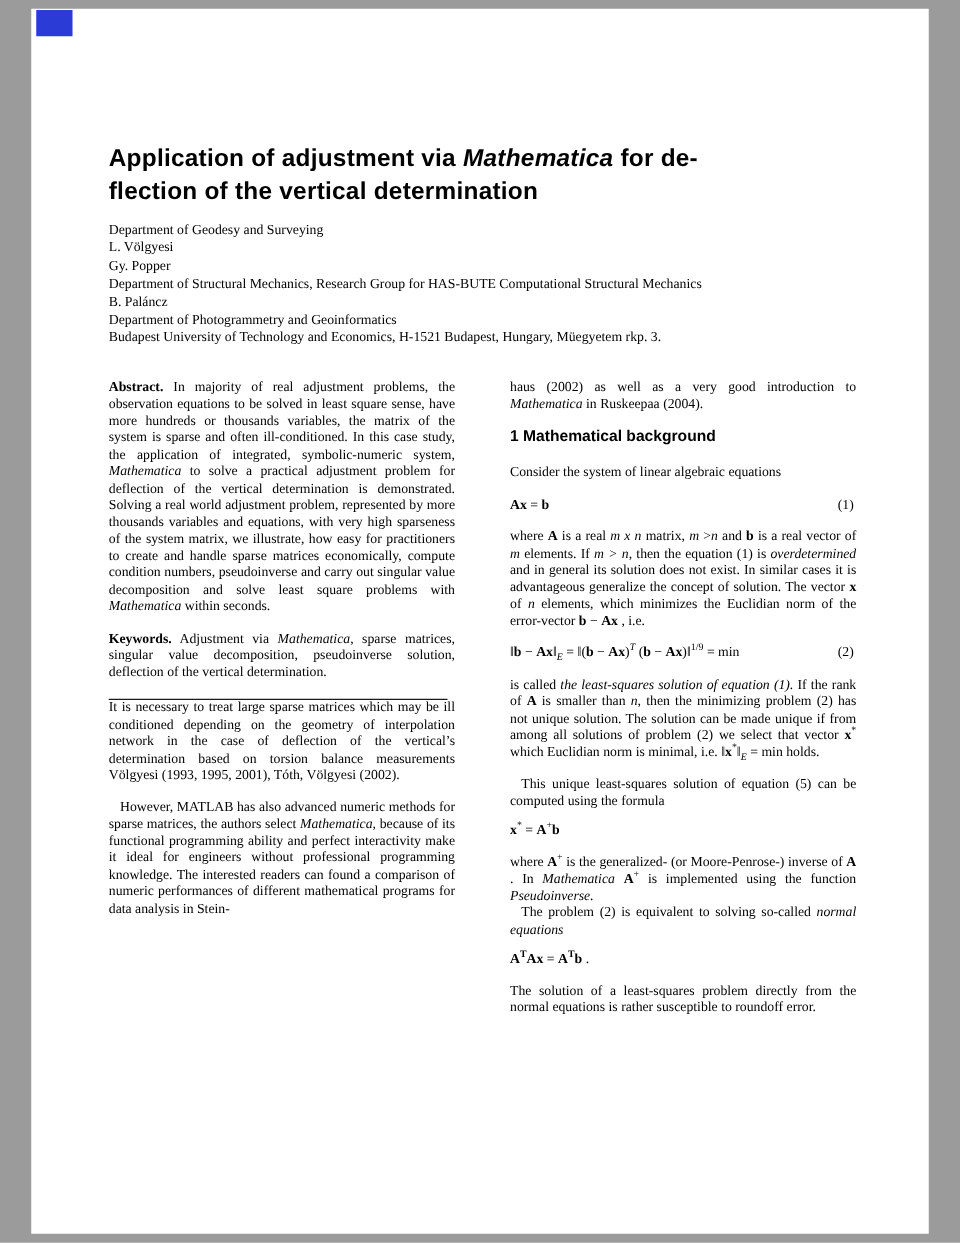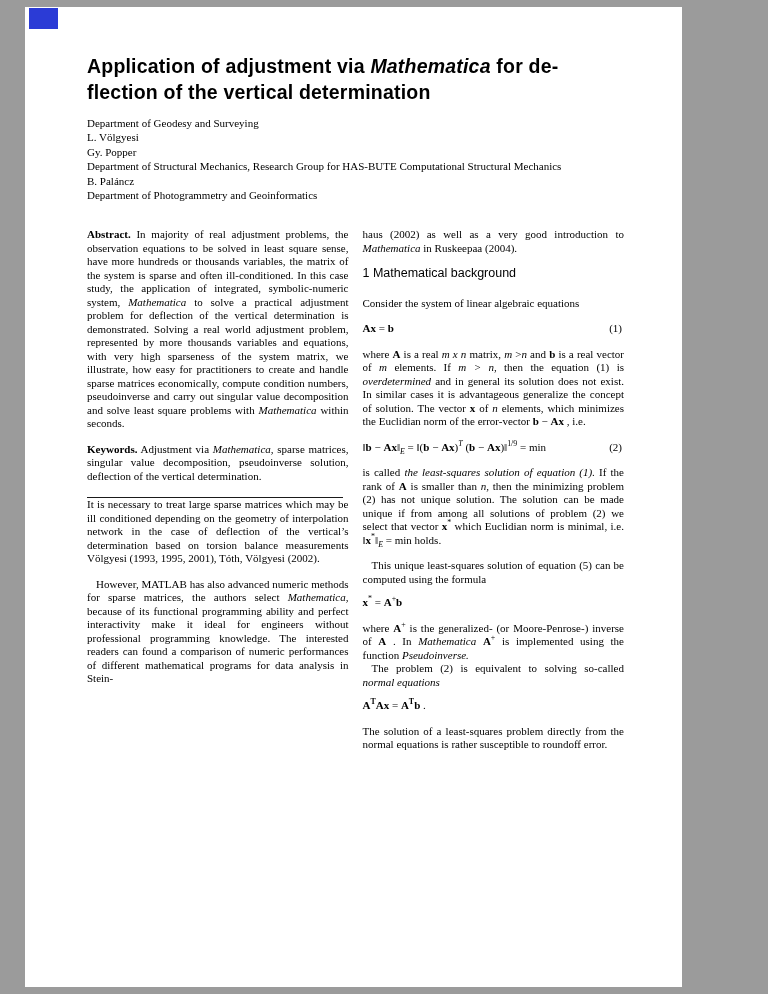--- a/index.html
+++ b/index.html
@@ -7,25 +7,25 @@
     padding: 0;
     width: 768px;
     height: 994px;
     background: #9b9b9b;
     overflow: hidden;
   }
   .paper {
     position: absolute;
     left: 25px;
     top: 7px;
-    width: 657px;
+    width: 718px;
     height: 980px;
     background: #ffffff;
     box-sizing: border-box;
-    padding: 46px 58px 0 62px;
+    padding: 107px 58px 0 62px;
     font-family: "Liberation Serif", serif;
     color: #000;
   }
   .blue-marker {
     position: absolute;
     left: 4px;
     top: 1px;
     width: 29px;
     height: 21px;
     background: #2b3bd6;
@@ -37,38 +37,38 @@
     line-height: 26px;
     letter-spacing: 0.2px;
   }
   .authors {
     margin-top: 11px;
     font-size: 11px;
     line-height: 14.4px;
   }
   .columns {
     display: flex;
-    gap: 14px;
+    gap: 44px;
     margin-top: 26px;
   }
   .col {
     flex: 1 1 0;
     min-width: 0;
     font-size: 11px;
     line-height: 13.5px;
     text-align: justify;
   }
   .col p {
     margin: 0 0 12px 0;
   }
   .indent { text-indent: 9px; }
   .no-space { margin-bottom: 0 !important; }
   .heading {
     font-family: "Liberation Sans", sans-serif;
-    font-weight: normal;
+    font-weight: bold;
     font-size: 12.5px;
     text-align: left;
     margin: 28px 0 16px 0;
   }
   .heading-first {
     margin-top: 8px;
   }
   .divider {
     border: 0;
     border-top: 1px solid #1a1a1a;
@@ -102,20 +102,21 @@
     <div>flection of the vertical determination</div>
   </div>
 
   <div class="authors">
     <div>Department of Geodesy and Surveying</div>
     <div>L. Völgyesi</div>
     <div>Gy. Popper</div>
     <div>Department of  Structural Mechanics, Research Group for HAS-BUTE Computational Structural Mechanics</div>
     <div>B. Paláncz</div>
     <div>Department of Photogrammetry and Geoinformatics</div>
+    <div>Budapest University of Technology and Economics, H-1521 Budapest, Hungary, Müegyetem rkp. 3.</div>
   </div>
 
   <div class="columns">
 
     <div class="col">
       <p><span class="bold">Abstract.</span> In majority of real adjustment problems, the observation equations to be solved in least square sense, have more hundreds or thousands variables, the matrix of the system is sparse and often ill-conditioned. In this case study, the application of integrated, symbolic-numeric system, <span class="it">Mathematica</span> to solve a practical adjustment problem for deflection of the vertical determination is demonstrated. Solving a real world adjustment problem, represented by more thousands variables and equations, with very high sparseness of the system matrix, we illustrate, how easy for practitioners to create and handle sparse matrices economically, compute condition numbers, pseudoinverse and carry out singular value decomposition and solve least square problems with <span class="it">Mathematica</span> within seconds.</p>
       <p class="no-space"><span class="bold">Keywords.</span> Adjustment via <span class="it">Mathematica</span>, sparse matrices, singular value decomposition, pseudoinverse solution, deflection of the vertical determination.</p>
       <hr class="divider">
       <p>It is necessary to treat large sparse matrices which may be ill conditioned depending on the geometry of interpolation network in the case of deflection of the vertical’s determination based on torsion balance measurements Völgyesi (1993, 1995, 2001), Tóth, Völgyesi (2002).</p>
       <p class="indent">However, MATLAB has also advanced numeric methods for sparse matrices, the authors select <span class="it">Mathematica,</span> because of its functional programming ability and perfect interactivity make it ideal for engineers without professional programming knowledge. The interested readers can found a comparison of numeric performances of different mathematical programs for data analysis in Stein-</p>

